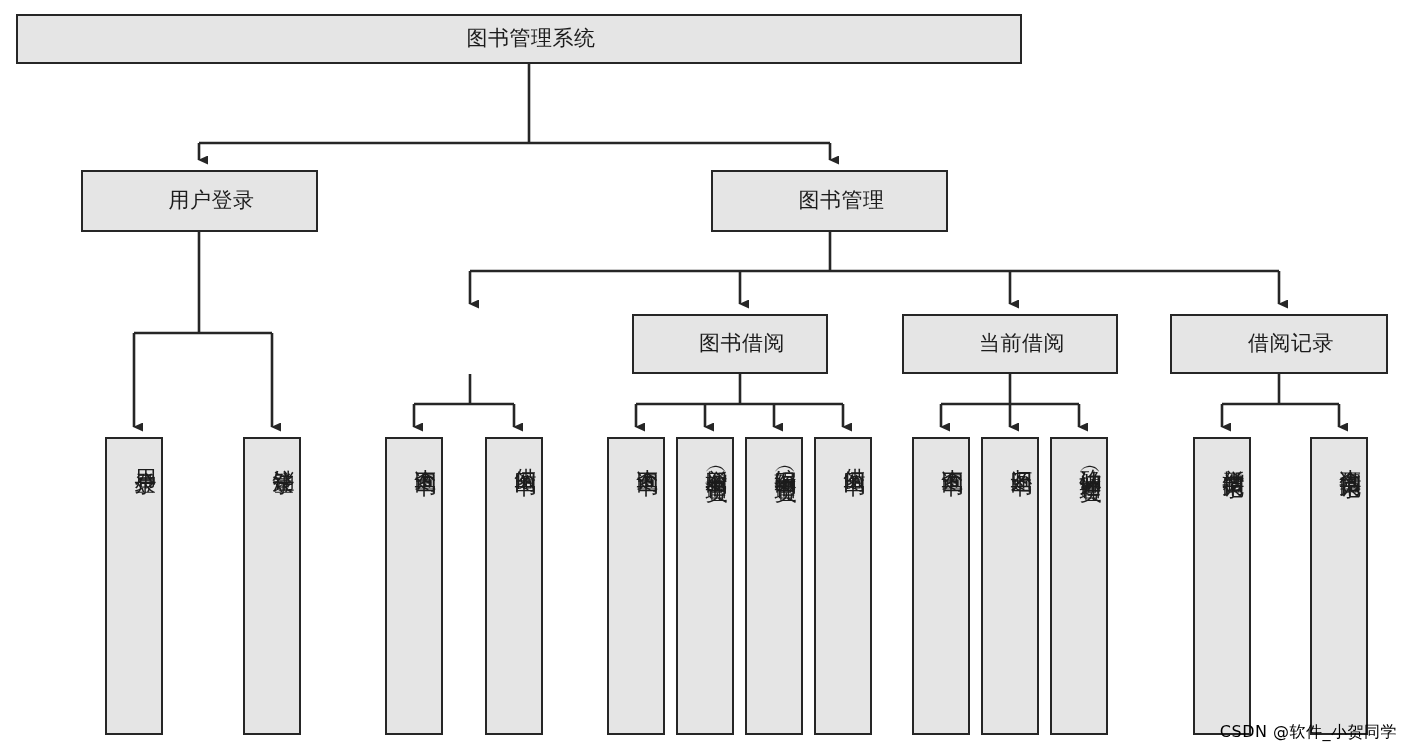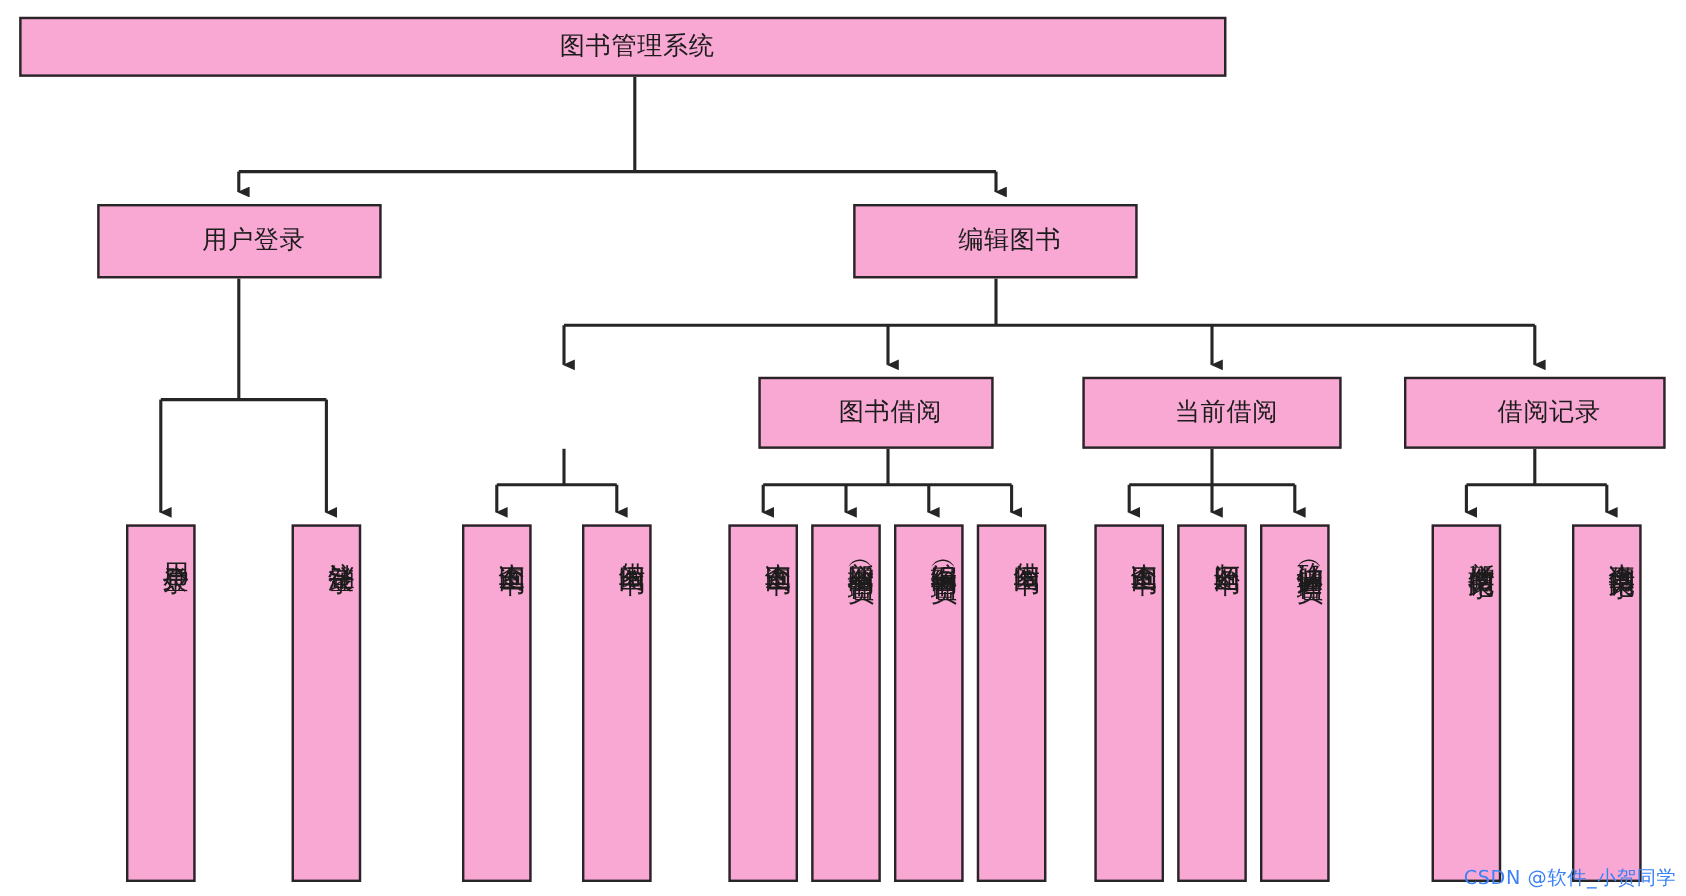--- a/index.html
+++ b/index.html
@@ -3,21 +3,21 @@
 <meta charset="utf-8">
 <style>
   html,body{margin:0;padding:0;background:#ffffff;}
   body{font-family:"DejaVu Sans","Liberation Sans",sans-serif;}
   #stage{position:relative;width:1405px;height:747px;background:#ffffff;overflow:hidden;}
   svg#wires{position:absolute;left:0;top:0;width:1405px;height:747px;pointer-events:none;}
 
   .node{
     position:absolute;
     box-sizing:border-box;
-    background:#f9a8d4;
+    background:#e5e5e5;
     border:2px solid #262626;
     display:flex;
     align-items:center;
     justify-content:center;
     color:#1c1c1c;
     padding-left:24px;
   }
   .node .lbl{
     display:block;
     text-align:center;
@@ -36,21 +36,21 @@
     line-height:1.05;
     letter-spacing:2px;
     white-space:nowrap;
   }
 
   #watermark{
     position:absolute;
     right:8px;
     bottom:4px;
     font-size:16px;
-    color:#3b82f6;
+    color:#000000;
     letter-spacing:0.5px;
     white-space:nowrap;
   }
 </style>
 </head>
 <body>
 
 <div id="stage">
 
   <svg id="wires" viewBox="0 0 1405 747">
@@ -104,21 +104,21 @@
   </svg>
 
   <div class="node root h-node" style="left:16px;top:14px;width:1006px;height:50px;">
     <span class="lbl">图书管理系统</span>
   </div>
 
   <div class="node h-node" style="left:81px;top:170px;width:237px;height:62px;">
     <span class="lbl">用户登录</span>
   </div>
   <div class="node h-node" style="left:711px;top:170px;width:237px;height:62px;">
-    <span class="lbl">编辑图书</span>
+    <span class="lbl">图书管理</span>
   </div>
 
   <div class="node h-node" style="left:632px;top:314px;width:196px;height:60px;">
     <span class="lbl">图书借阅</span>
   </div>
   <div class="node h-node" style="left:902px;top:314px;width:216px;height:60px;">
     <span class="lbl">当前借阅</span>
   </div>
   <div class="node h-node" style="left:1170px;top:314px;width:218px;height:60px;">
     <span class="lbl">借阅记录</span>

